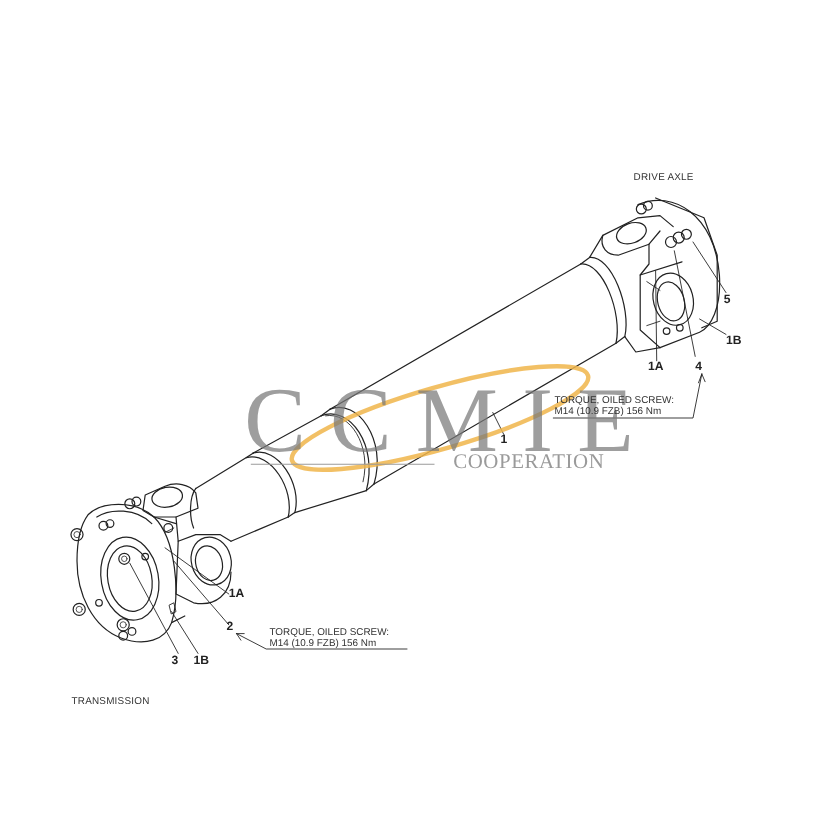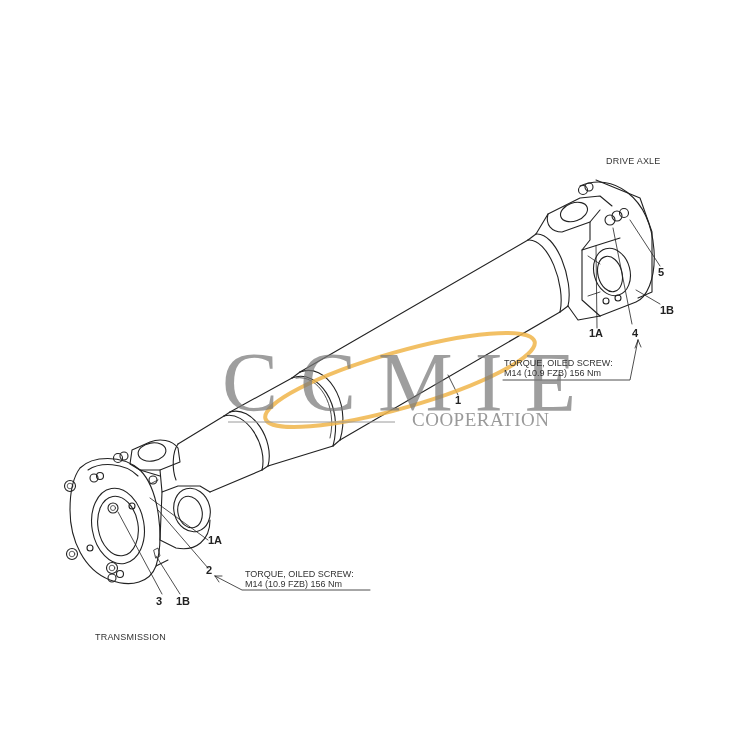--- a/index.html
+++ b/index.html
@@ -1,19 +1,19 @@
 <!DOCTYPE html>
 <html><head>
   <meta charset="utf-8">
   <style>
     html, body { margin: 0; padding: 0; background: #ffffff; }
     body { width: 750px; height: 750px; position: relative; overflow: hidden; font-family: "Liberation Sans", sans-serif; }
     #canvas { position: absolute; left: 0; top: 0; width: 750px; height: 750px; }
     .lbl { position: absolute; font-family: "Liberation Sans", sans-serif; color: #222; white-space: nowrap; }
-    .cap { font-size: 9px; letter-spacing: 0.2px; color: #333; margin-left: 30px; }
+    .cap { font-size: 9px; letter-spacing: 0.2px; color: #333; }
     .num { font-size: 11px; font-weight: bold; color: #222; }
     .torque { font-size: 9px; line-height: 10px; color: #333; }
     .wm-big { position: absolute; font-family: "Liberation Serif", serif; color: rgba(120,120,120,0.72); font-size: 84px; letter-spacing: 22px; }
     .wm-small { position: absolute; font-family: "Liberation Serif", serif; color: rgba(120,120,120,0.75); font-size: 19px; letter-spacing: 0.5px; margin-left: 16px; }
   </style>
 </head>
 <body>
 
 <svg id="canvas" viewBox="0 0 750 750" xmlns="http://www.w3.org/2000/svg">
   <g fill="none" stroke="#222" stroke-width="1.1" stroke-linejoin="round" stroke-linecap="round">

